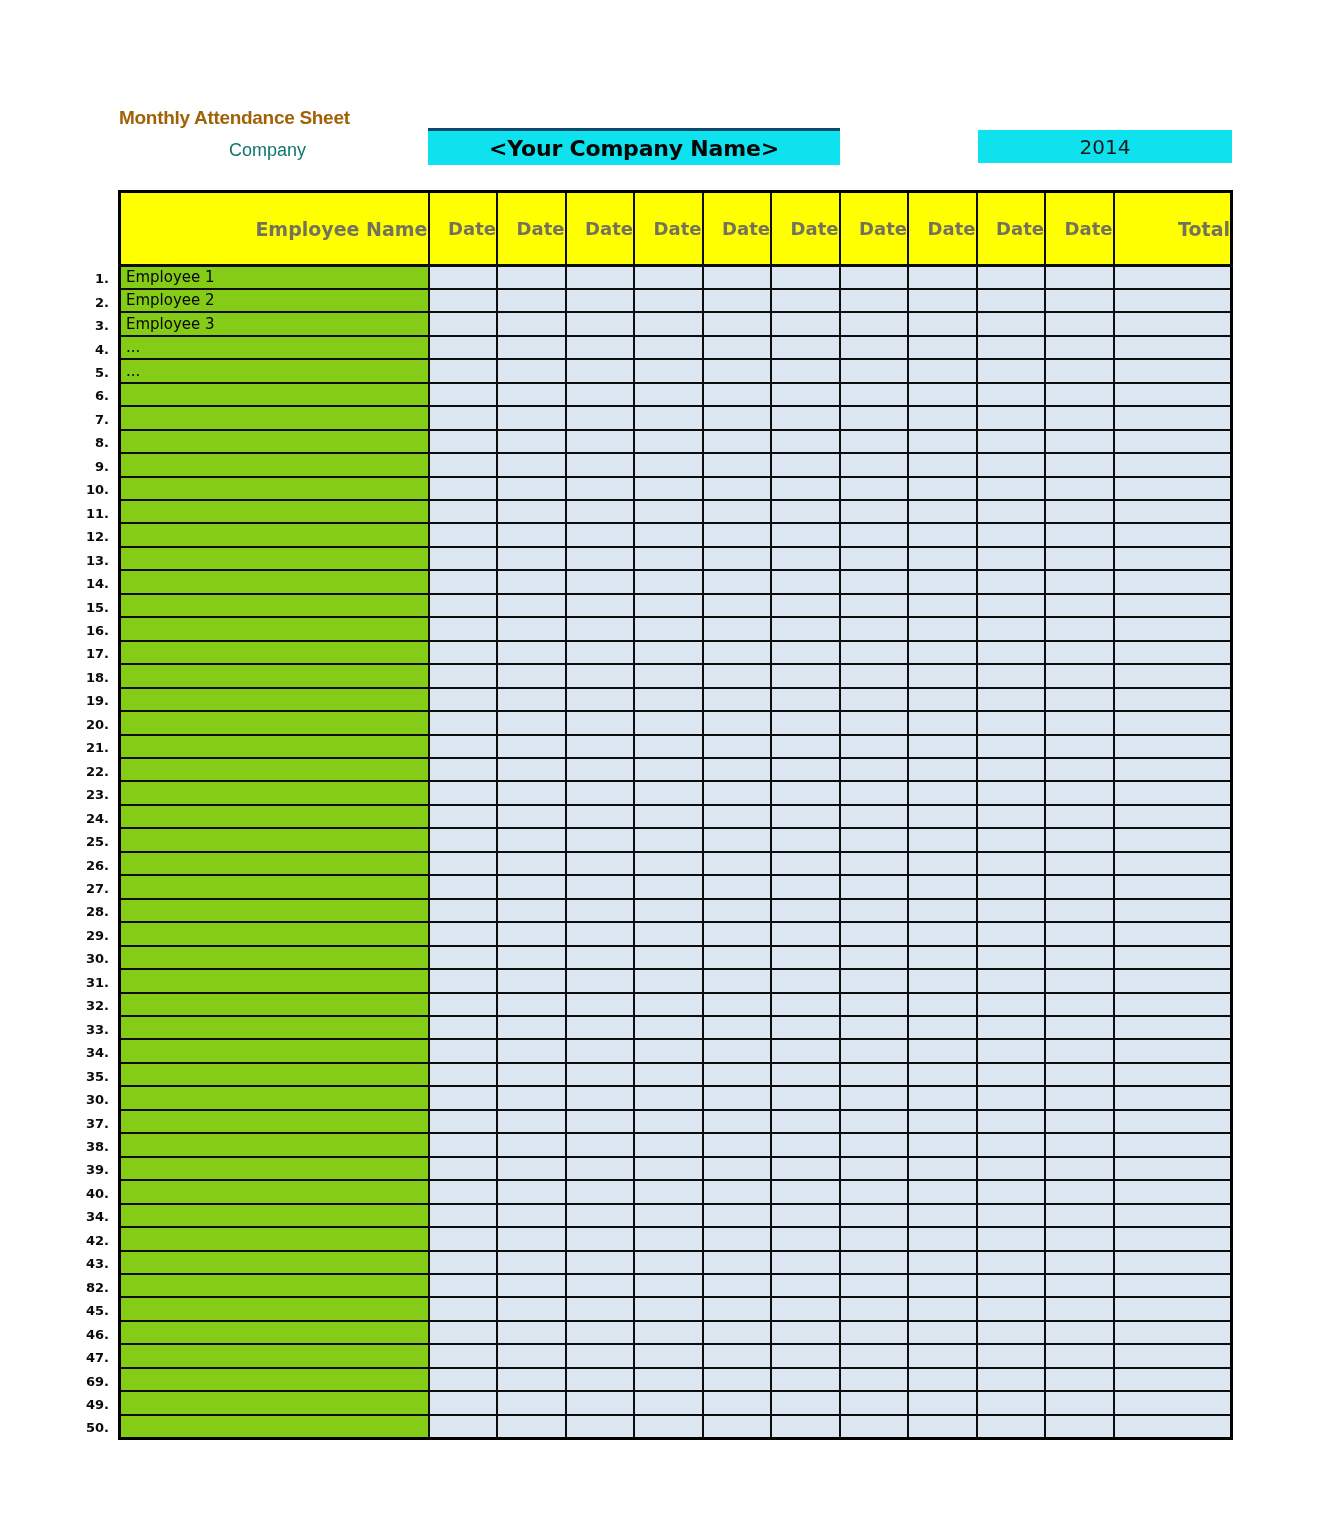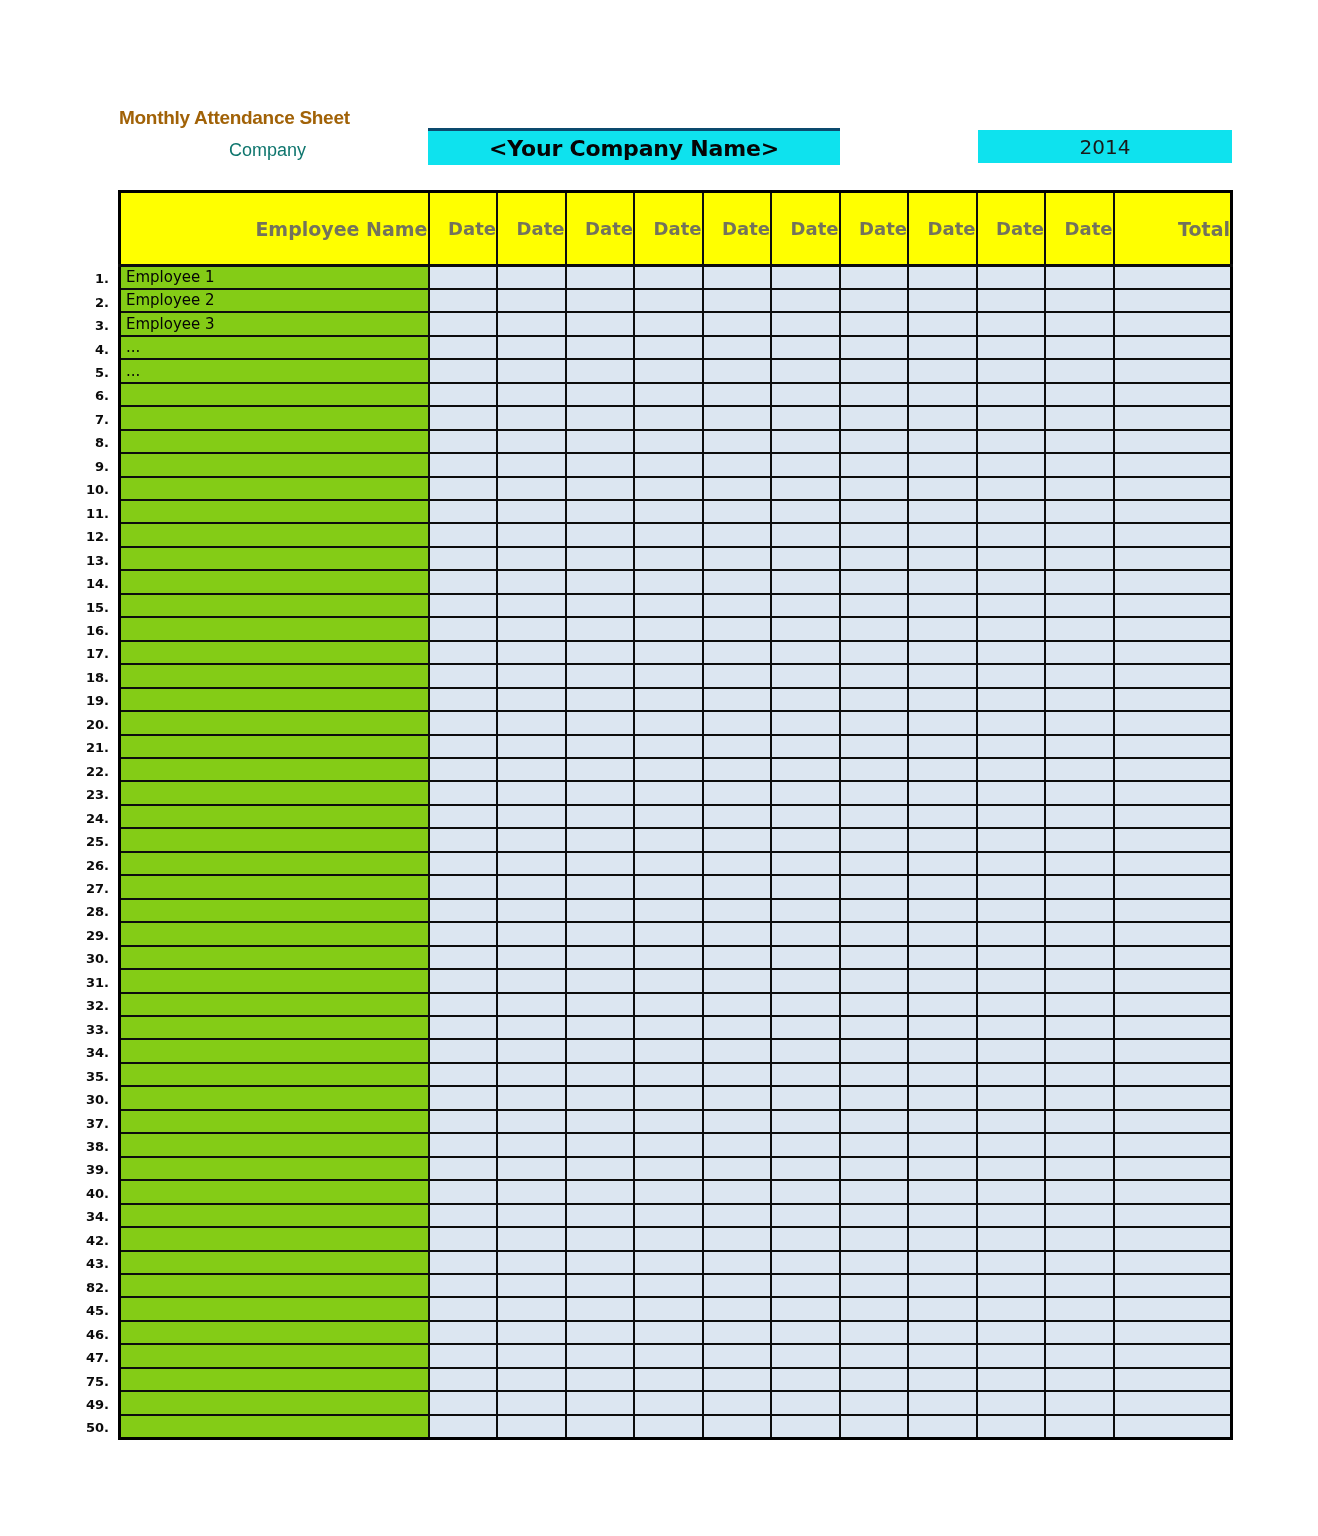--- a/index.html
+++ b/index.html
@@ -128,21 +128,21 @@
       <div class="rownum">38.</div>
       <div class="rownum">39.</div>
       <div class="rownum">40.</div>
       <div class="rownum">34.</div>
       <div class="rownum">42.</div>
       <div class="rownum">43.</div>
       <div class="rownum">82.</div>
       <div class="rownum">45.</div>
       <div class="rownum">46.</div>
       <div class="rownum">47.</div>
-      <div class="rownum">75.</div>
+      <div class="rownum">69.</div>
       <div class="rownum">49.</div>
       <div class="rownum">50.</div>
     </div>
   <table class="att">
     <colgroup id="cols">
         <col style="width: 309px;">
         <col style="width: 68.5px;">
         <col style="width: 68.5px;">
         <col style="width: 68.5px;">
         <col style="width: 68.5px;">

